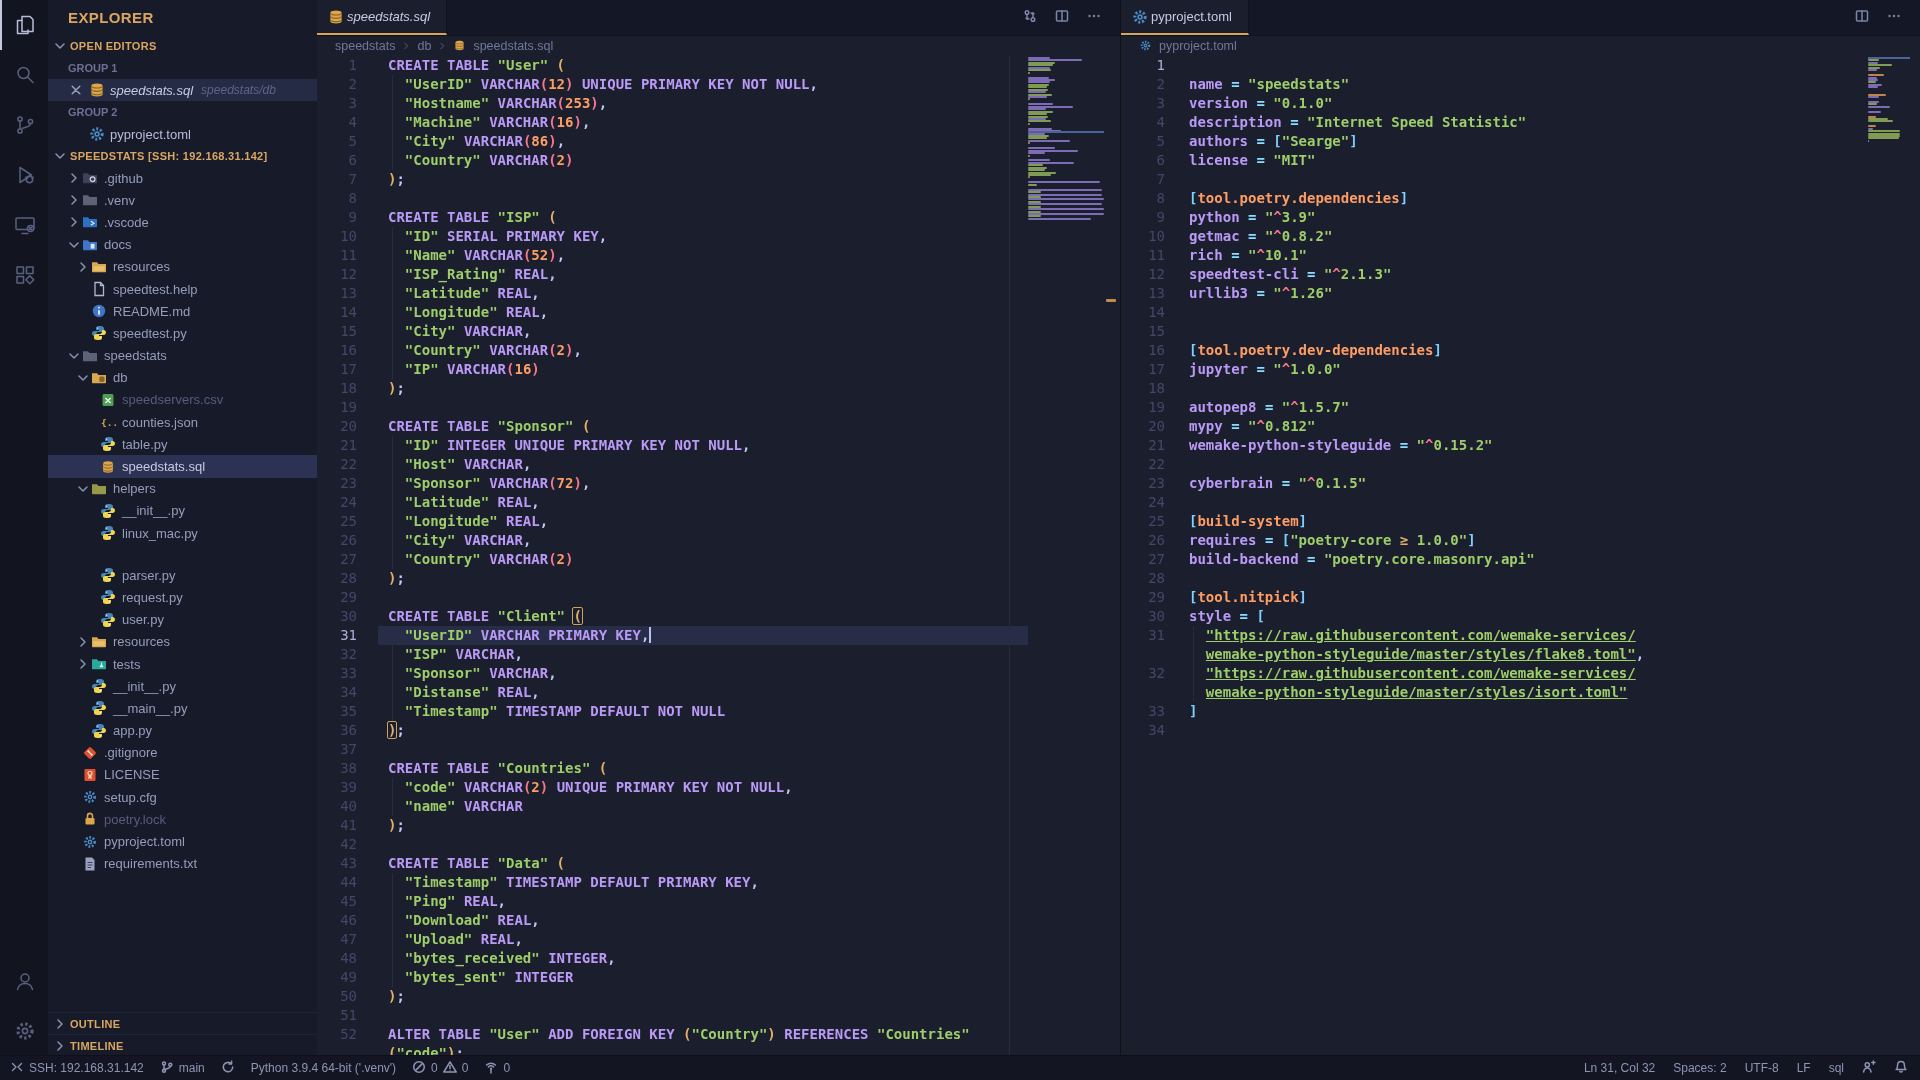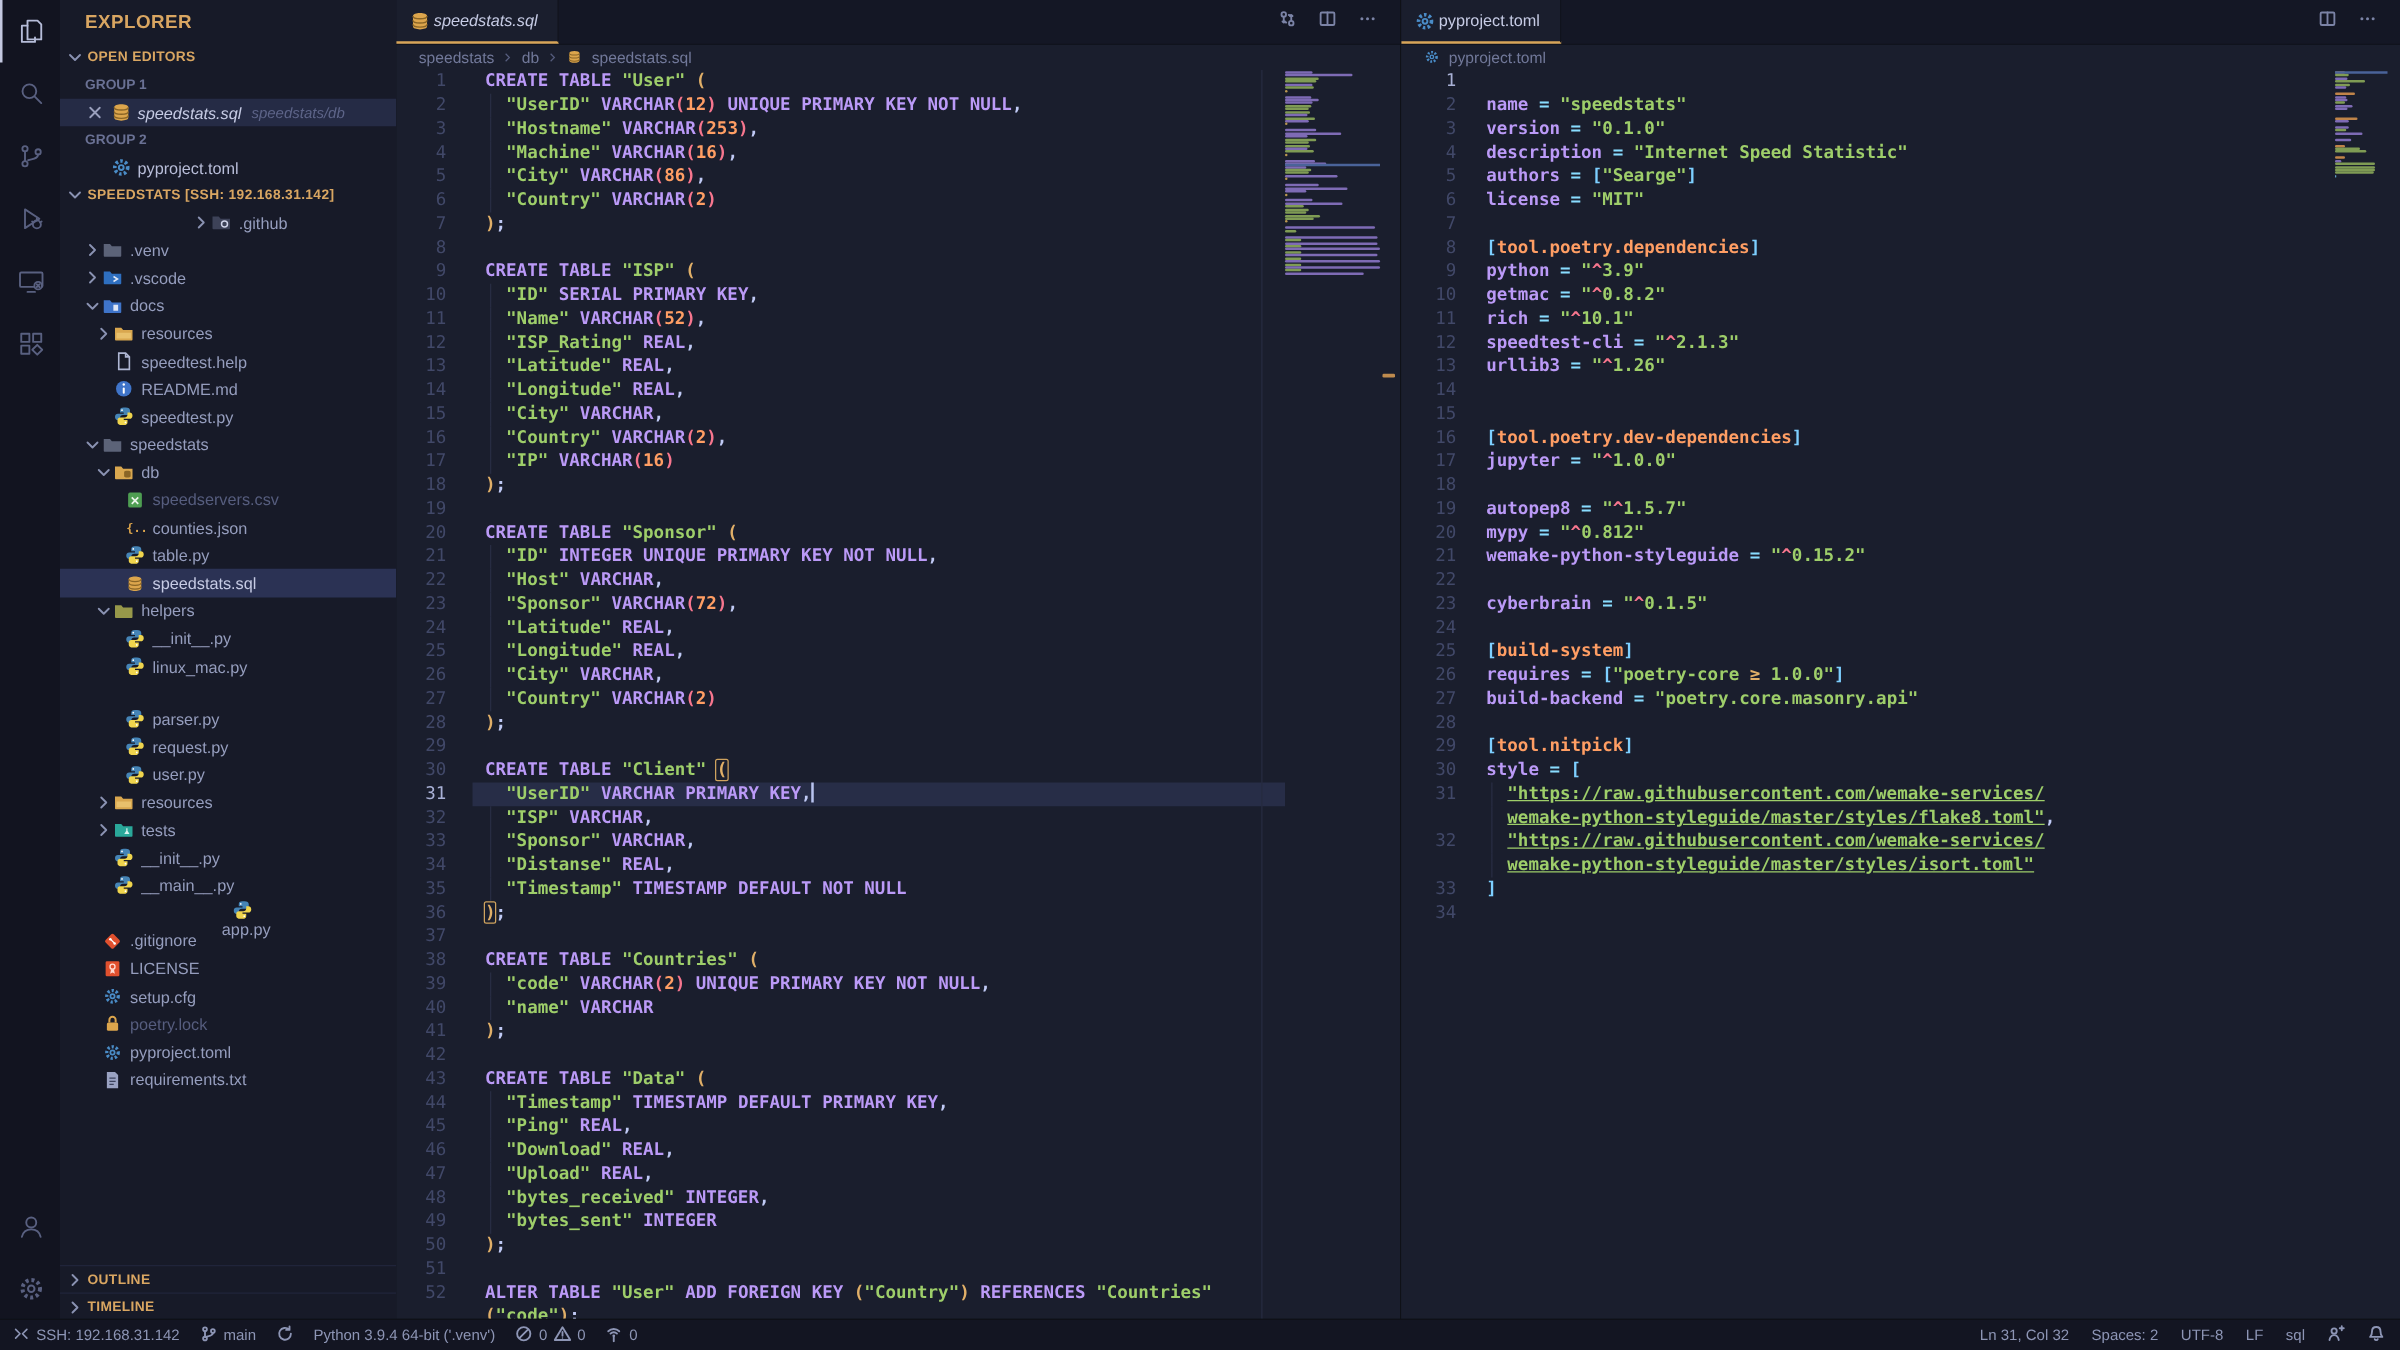--- a/index.html
+++ b/index.html
@@ -203,21 +203,21 @@
           <span class="nm">pyproject.toml</span>
         </div>
         <div class="sec-head">
           <span class="chev">
             <svg viewBox="0 0 16 16" xmlns="http://www.w3.org/2000/svg">
               <path d="M4 6l4 4 4-4" fill="none" stroke="currentColor" stroke-width="1.5" stroke-linecap="round" stroke-linejoin="round"></path>
             </svg>
           </span>
           <span>SPEEDSTATS [SSH: 192.168.31.142]</span>
         </div>
-        <div class="tree-row" style="padding-left: 18px; justify-content: center;">
+        <div class="tree-row" style="padding-left: 18px;">
           <span class="chev">
             <svg viewBox="0 0 16 16" xmlns="http://www.w3.org/2000/svg">
               <path d="M6 4l4 4-4 4" fill="none" stroke="currentColor" stroke-width="1.5" stroke-linecap="round" stroke-linejoin="round"></path>
             </svg>
           </span>
           <span class="fic">
             <svg viewBox="0 0 16 16" xmlns="http://www.w3.org/2000/svg">
               <path d="M1 3.2h5l1.5 1.8H15v7.6a.7.7 0 0 1-.7.7H1.7a.7.7 0 0 1-.7-.7z" fill="#3d4258"></path>
               <circle cx="10.6" cy="9.2" r="2.4" fill="none" stroke="#cfd3e8" stroke-width="1.2"></circle>
             </svg>
@@ -498,21 +498,21 @@
           <span class="fic">
             <svg viewBox="0 0 16 16" xmlns="http://www.w3.org/2000/svg">
               <path fill="#4584b6" d="M8 1C5.8 1 5 2 5 3.3V5h3v1H3.3C2 6 1 7 1 8.5 1 10 2 11 3.3 11H5V9.4C5 8 6 7 7.4 7H11c1.1 0 2-.9 2-2V3.3C13 2 11.8 1 9.6 1z"></path>
               <path fill="#efd44d" d="M8 15c2.2 0 3-1 3-2.3V11H8v-1h4.7c1.3 0 2.3-1 2.3-2.5C15 6 14 5 12.7 5H11v1.6C11 8 10 9 8.6 9H5c-1.1 0-2 .9-2 2v1.7C3 14 4.2 15 6.4 15z"></path>
               <circle cx="6.6" cy="3.1" r=".7" fill="#fff"></circle>
               <circle cx="9.4" cy="12.9" r=".7" fill="#fff"></circle>
             </svg>
           </span>
           <span class="lbl">__main__.py</span>
         </div>
-        <div class="tree-row" style="padding-left: 27px; flex-direction: column;">
+        <div class="tree-row" style="padding-left: 27px;">
           <span class="chev"></span>
           <span class="fic">
             <svg viewBox="0 0 16 16" xmlns="http://www.w3.org/2000/svg">
               <path fill="#4584b6" d="M8 1C5.8 1 5 2 5 3.3V5h3v1H3.3C2 6 1 7 1 8.5 1 10 2 11 3.3 11H5V9.4C5 8 6 7 7.4 7H11c1.1 0 2-.9 2-2V3.3C13 2 11.8 1 9.6 1z"></path>
               <path fill="#efd44d" d="M8 15c2.2 0 3-1 3-2.3V11H8v-1h4.7c1.3 0 2.3-1 2.3-2.5C15 6 14 5 12.7 5H11v1.6C11 8 10 9 8.6 9H5c-1.1 0-2 .9-2 2v1.7C3 14 4.2 15 6.4 15z"></path>
               <circle cx="6.6" cy="3.1" r=".7" fill="#fff"></circle>
               <circle cx="9.4" cy="12.9" r=".7" fill="#fff"></circle>
             </svg>
           </span>
           <span class="lbl">app.py</span>

